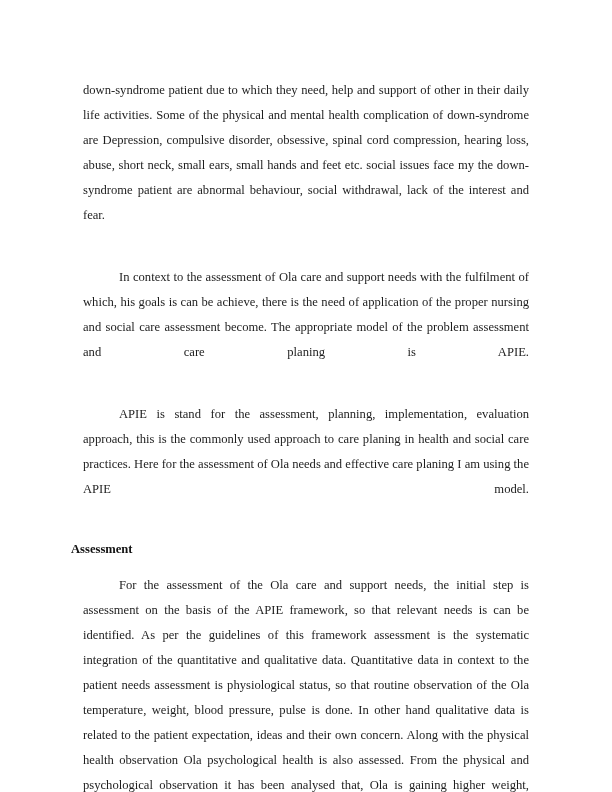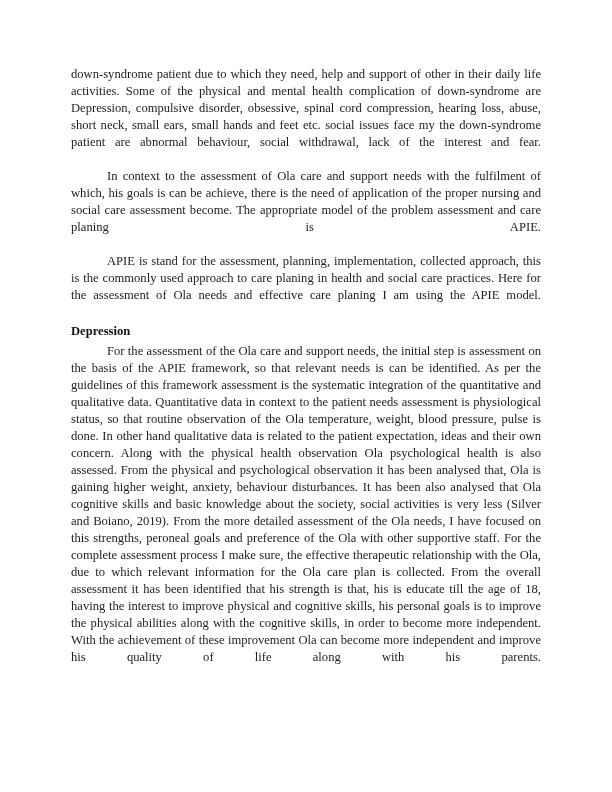--- a/index.html
+++ b/index.html
@@ -20,25 +20,25 @@
   .text-column {
     position: absolute;
     left: 71px;
     top: 66px;
     width: 470px;
   }
 
   .para {
     font-family: "Liberation Serif", "DejaVu Serif", serif;
     font-size: 12.6px;
-    line-height: 17px;
+    line-height: 25px;
     color: #1d1d1d;
     text-align: justify;
     text-justify: inter-word;
-    margin: 0;
+    margin: 12px;
     padding: 0;
     text-indent: 36px;
     -webkit-font-smoothing: antialiased;
   }
 
   .para.no-indent {
     text-indent: 0;
   }
 
   .heading {
@@ -63,20 +63,20 @@
 </head>
 <body>
 
 <div class="page">
   <div class="text-column">
 
     <p class="para no-indent">down-syndrome patient due to which they need, help and support of other in their daily life activities. Some of the physical and mental health complication of down-syndrome are Depression,  compulsive disorder, obsessive,  spinal cord compression, hearing loss, abuse, short neck, small ears, small hands and feet etc. social issues face my the down-syndrome patient are abnormal behaviour, social withdrawal, lack of the interest and fear.</p>
 
     <p class="para">In context to the assessment of Ola care and support needs with the fulfilment of which, his goals is can be achieve, there is the need of application of the proper nursing and social care assessment become. The appropriate model of the problem assessment and care planing is APIE.</p>
 
-    <p class="para">APIE is stand for the assessment, planning, implementation, collected approach, this is the commonly used approach to care planing in health and social  care practices. Here for the assessment of Ola needs  and effective care planing I am using the APIE model.</p>
+    <p class="para">APIE is stand for the assessment, planning, implementation, evaluation approach, this is the commonly used approach to care planing in health and social  care practices. Here for the assessment of Ola needs  and effective care planing I am using the APIE model.</p>
 
-    <p class="heading">Depression</p>
+    <p class="heading">Assessment</p>
 
     <p class="para">For the assessment of the Ola care and support  needs, the initial step is assessment on the basis of the APIE framework, so that relevant needs is can be identified. As per the guidelines of this framework assessment is the systematic integration of the quantitative and qualitative data. Quantitative data in context to the patient needs assessment is  physiological status, so that routine observation of the Ola temperature, weight, blood pressure, pulse is done. In other hand qualitative data is related to the patient expectation, ideas and their own concern.  Along with the physical health observation Ola psychological health is also assessed. From the physical and psychological observation it has been analysed that, Ola is gaining higher weight, anxiety, behaviour disturbances. It has been also analysed that Ola cognitive skills and basic knowledge about the society, social activities is very less (Silver and Boiano, 2019). From the more detailed assessment of the Ola needs, I have focused on this strengths, peroneal goals and preference of the Ola with other supportive staff. For the complete assessment process I make sure, the effective therapeutic relationship with the Ola,  due to which relevant information for the Ola care plan is collected.  From the overall assessment it has been identified that his strength is that, his is educate till the age of 18, having the interest to improve physical and cognitive skills, his personal goals is to improve the physical abilities along with the cognitive skills, in order to become more independent. With the achievement of these improvement Ola can become more independent and improve his quality of life along with his parents.</p>
 
   </div>
 </div>
 
 </body></html>

